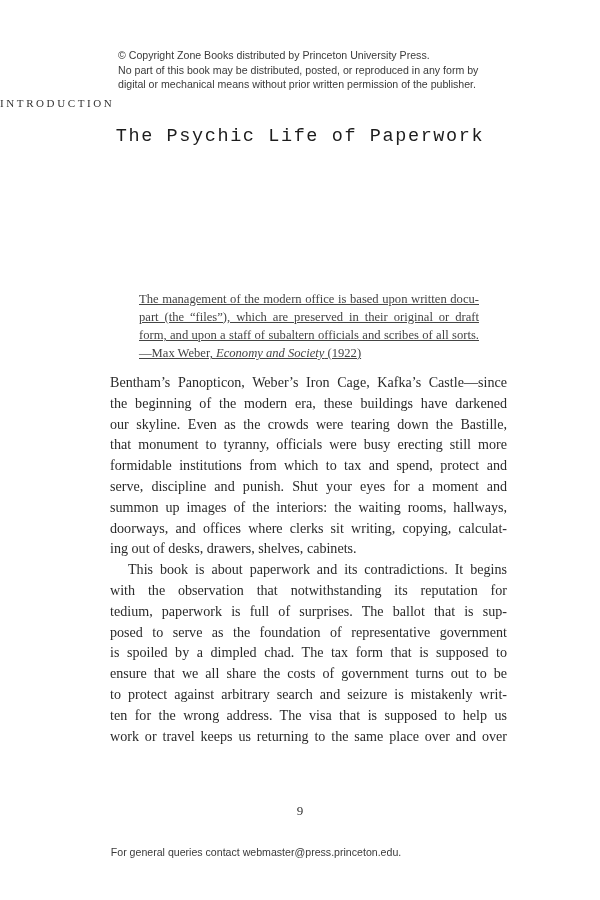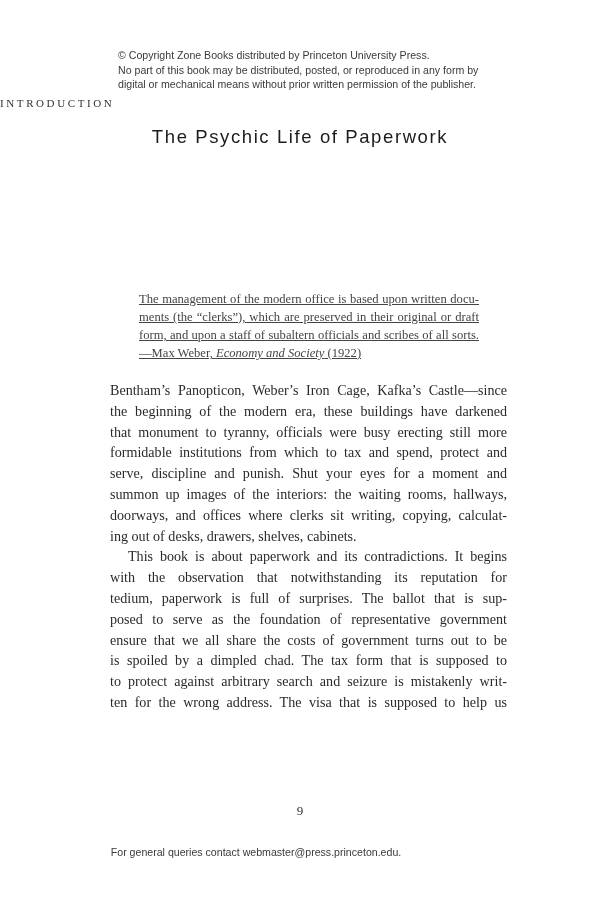--- a/index.html
+++ b/index.html
@@ -9,33 +9,33 @@
     font-family: "Liberation Sans", sans-serif; font-size: 10.6px; line-height: 14.5px;
     color: #3a3a3a; white-space: nowrap; margin-top: 38px;
   }
   .chapter-label {
     position: absolute; left: 0; width: 600px; top: 97px; text-align: left;
     font-family: "Liberation Serif", serif; font-size: 11px; letter-spacing: 2.6px;
     color: #333;
   }
   .chapter-title {
     position: absolute; left: 0; width: 600px; top: 126px; text-align: center;
-    font-family: Liberation Sans, sans-serif; font-size: 18.5px; letter-spacing: 1.6px;
+    font-family: Liberation Mono, monospace; font-size: 18.5px; letter-spacing: 1.6px;
     color: #1c1c1c;
   }
   .epigraph {
     position: absolute; left: 139px; top: 290px; width: 340px;
     font-family: "Liberation Serif", serif; font-size: 12.6px; line-height: 18px;
     color: #444;
   }
   .epigraph .line { white-space: nowrap; display: block; text-align: justify; text-align-last: justify; text-decoration: underline; }
   .epigraph .line.last { text-align-last: left; }
   .epigraph em { font-style: italic; }
   .body-text {
-    position: absolute; left: 110px; top: 380px; width: 397px;
+    position: absolute; left: 110px; top: 372px; width: 397px;
     font-family: "Liberation Serif", serif; font-size: 14.1px; line-height: 20.8px;
     color: #2a2a2a;
   }
   .body-text .line { display: block; white-space: nowrap; text-align: justify; text-align-last: justify; }
   .body-text .line.last { text-align-last: left; }
   .body-text .indent { padding-left: 18px; }
   .page-number {
     position: absolute; left: 0; width: 600px; top: 803px; text-align: center;
     font-family: "Liberation Serif", serif; font-size: 13px; color: #333;
   }
@@ -51,43 +51,45 @@
   <div>© Copyright Zone Books distributed by Princeton University Press.</div>
   <div>No part of this book may be distributed, posted, or reproduced in any form by</div>
   <div>digital or mechanical means without prior written permission of the publisher.</div>
 </div>
 
 <div class="chapter-label">INTRODUCTION</div>
 <div class="chapter-title">The Psychic Life of Paperwork</div>
 
 <div class="epigraph">
   <span class="line">The management of the modern office is based upon written docu-</span>
-  <span class="line">ments (the “clerks”), which are preserved in their original or draft</span>
+  <span class="line">part (the “files”), which are preserved in their original or draft</span>
   <span class="line">form, and upon a staff of subaltern officials and scribes of all sorts.</span>
   <span class="line last"><span>—Max Weber, </span><em>Economy and Society</em><span> (1922)</span></span>
 </div>
 
 <div class="body-text">
   <div>
     <span class="line">Bentham’s Panopticon, Weber’s Iron Cage, Kafka’s Castle—since</span>
     <span class="line">the beginning of the modern era, these buildings have darkened</span>
+    <span class="line">our skyline. Even as the crowds were tearing down the Bastille,</span>
     <span class="line">that monument to tyranny, officials were busy erecting still more</span>
     <span class="line">formidable institutions from which to tax and spend, protect and</span>
     <span class="line">serve, discipline and punish. Shut your eyes for a moment and</span>
     <span class="line">summon up images of the interiors: the waiting rooms, hallways,</span>
     <span class="line">doorways, and offices where clerks sit writing, copying, calculat-</span>
     <span class="line last">ing out of desks, drawers, shelves, cabinets.</span>
   </div>
   <div>
     <span class="line indent">This book is about paperwork and its contradictions. It begins</span>
     <span class="line">with the observation that notwithstanding its reputation for</span>
     <span class="line">tedium, paperwork is full of surprises. The ballot that is sup-</span>
     <span class="line">posed to serve as the foundation of representative government</span>
+    <span class="line">is spoiled by a dimpled chad. The tax form that is supposed to</span>
     <span class="line">ensure that we all share the costs of government turns out to be</span>
-    <span class="line">is spoiled by a dimpled chad. The tax form that is supposed to</span>
     <span class="line">to protect against arbitrary search and seizure is mistakenly writ-</span>
     <span class="line">ten for the wrong address. The visa that is supposed to help us</span>
+    <span class="line">work or travel keeps us returning to the same place over and over</span>
   </div>
 </div>
 
 <div class="page-number">9</div>
 
 <div class="footer">For general queries contact webmaster@press.princeton.edu.</div>
 
 </body></html>

